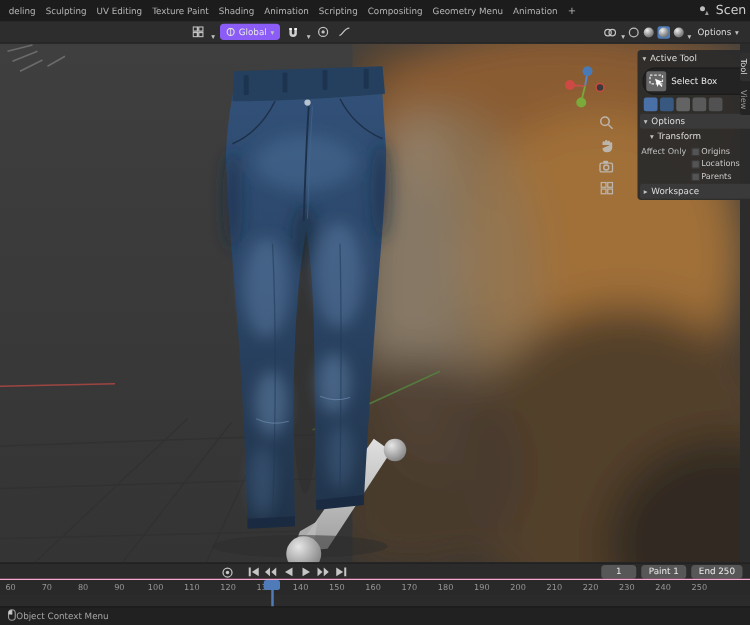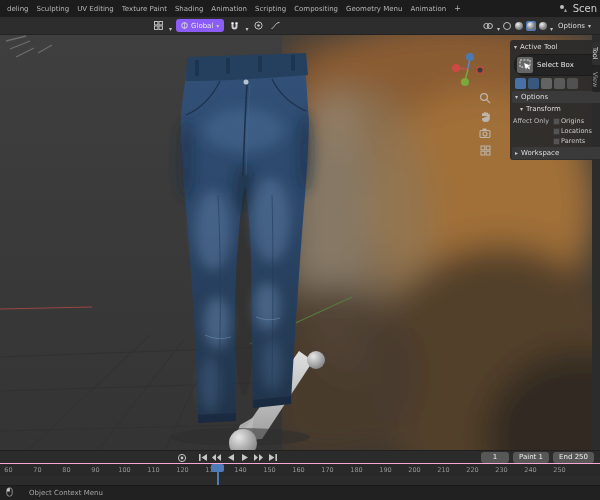--- a/index.html
+++ b/index.html
@@ -65,21 +65,21 @@
   .field.frame{min-width:16px;text-align:center;}
   .timeline-body{position:relative;flex:none;height:22px;}
   .ruler{height:13px;background:#292929;border-top:1px solid #f9a8d4;box-sizing:border-box;overflow:hidden;}
   .ruler-ticks{display:flex;margin-left:-6px;}
   .tick{width:29px;flex:none;text-align:center;font-size:6.5px;color:#969696;line-height:12px;}
   .track{height:9px;background:#2b2b2b;}
   .playhead-box{position:absolute;left:211px;top:1px;width:13px;height:8px;background:#4f7cb8;border-radius:2px;}
   .playhead-line{position:absolute;left:217px;top:9px;width:1.5px;height:13px;background:#4f7cb8;}
 
   
-  .statusbar{height:15px;background:#212121;display:flex;align-items:center;gap:16px;padding:0 6px;font-size:7px;color:#a5a5a5;flex:none;border-top:1px solid #1a1a1a;box-sizing:border-box;}
+  .statusbar{height:15px;background:#212121;display:flex;align-items:center;gap:0;padding:0 6px;font-size:7px;color:#a5a5a5;flex:none;border-top:1px solid #1a1a1a;box-sizing:border-box;}
 </style>
 </head>
 <body>
 
 <div class="app">
 
   <div class="topbar">
     <div class="ws-tabs">
 
     <div class="ws-tab">deling</div>

